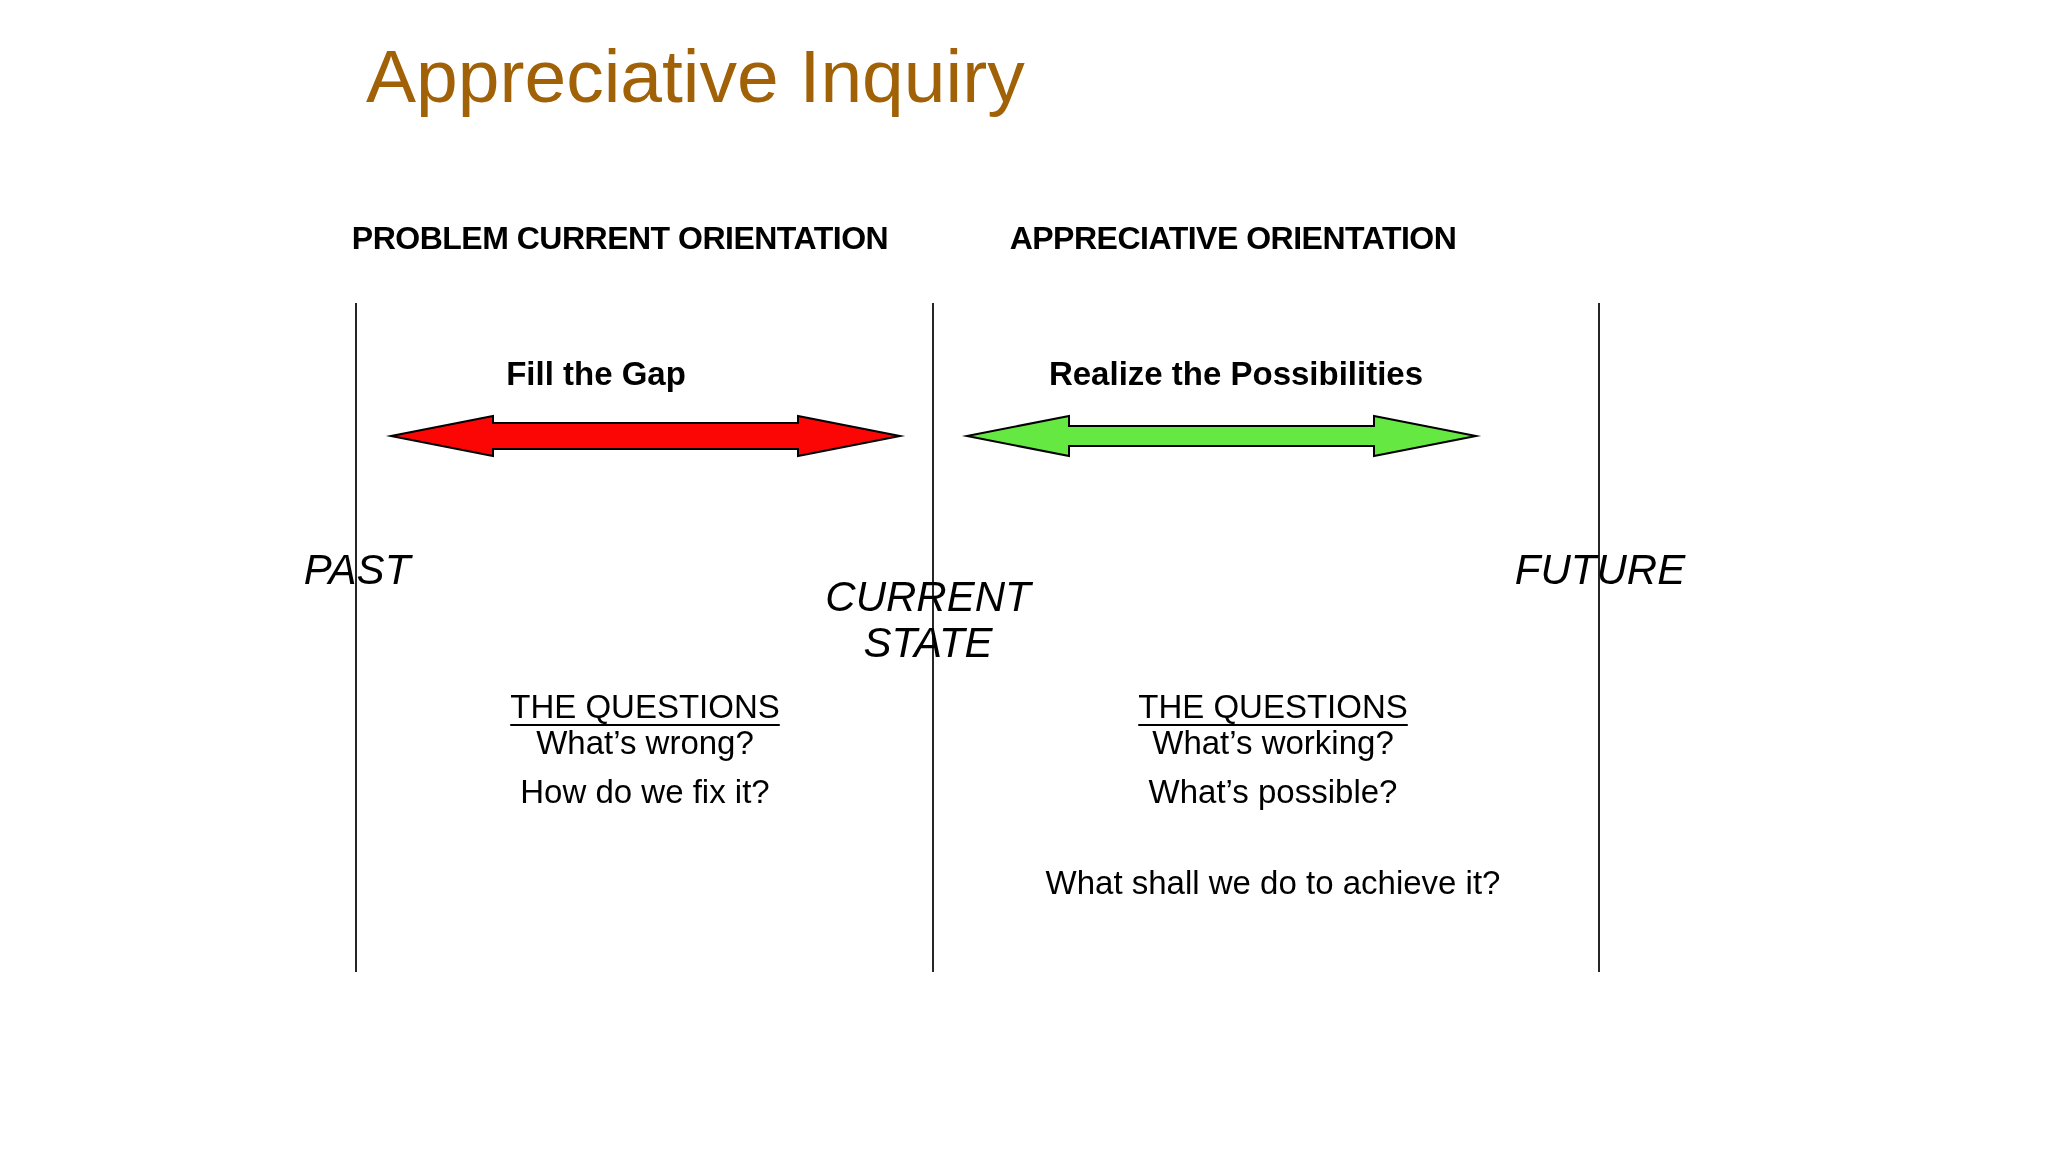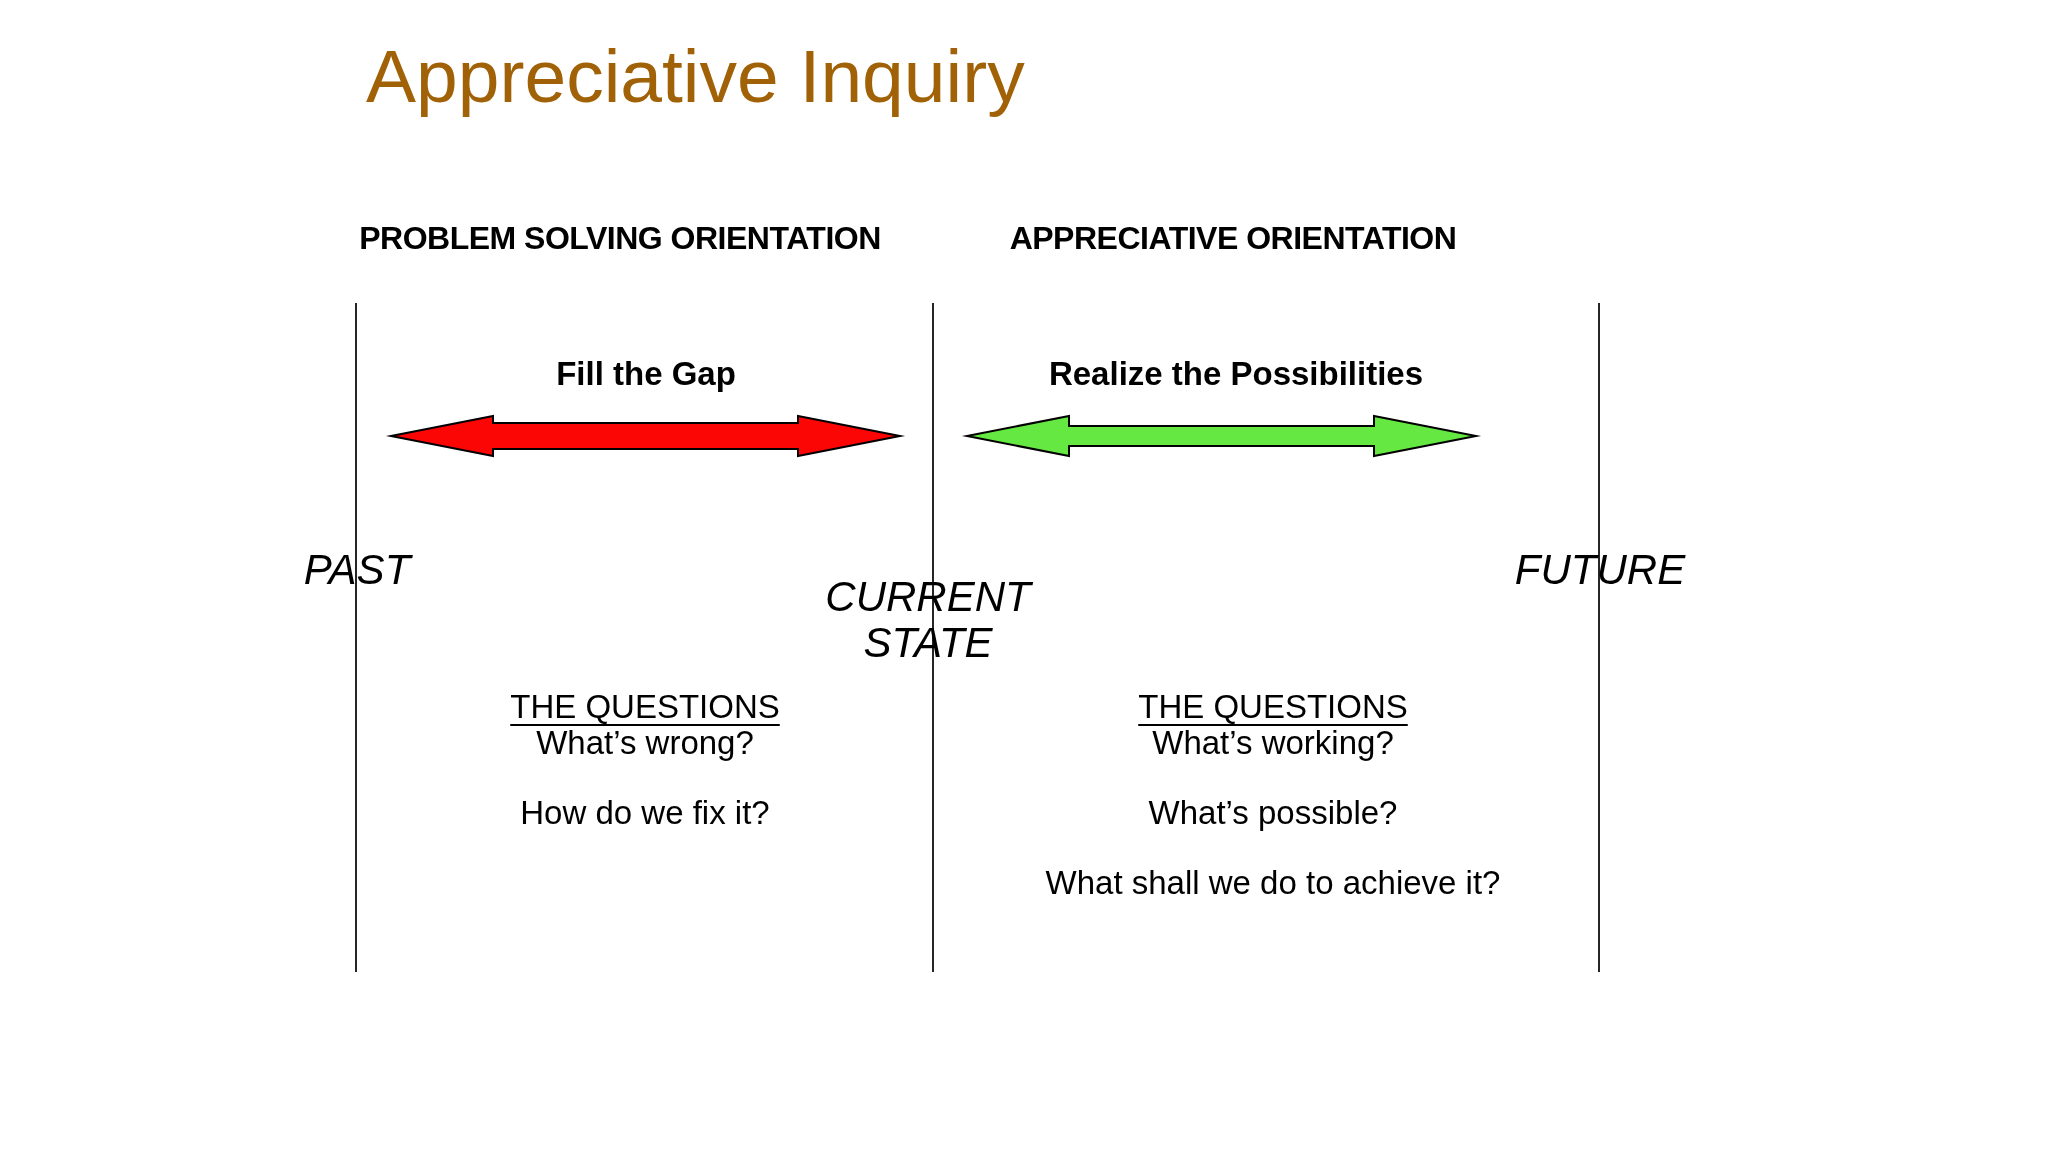--- a/index.html
+++ b/index.html
@@ -45,21 +45,21 @@
   }
   .line-past    { left: 355px; }
   .line-current { left: 932px; }
   .line-future  { left: 1598px; }
 
   .arrow-label {
     top: 355px;
     font-size: 33px;
     font-weight: 700;
   }
-  .label-fill    { left: 646px; }
+  .label-fill    { left: 596px; }
   .label-realize { left: 1236px; }
 
   .arrow-svg { position: absolute; top: 413px; overflow: visible; }
   .arrow-red   { left: 390px; }
   .arrow-green { left: 966px; }
 
   .time-label {
     font-size: 42px;
     font-weight: 400;
     line-height: 46px;
@@ -73,31 +73,31 @@
   .q-heading {
     text-decoration: underline;
     text-decoration-thickness: 2px;
     text-underline-offset: 6px;
     margin-top: 8px;
   }
   .ql { left: 645px; }
   .qr { left: 1273px; }
   .q-row-0 { top: 680px; }
   .q-row-1 { top: 724px; }
-  .q-row-2 { top: 794px; }
+  .q-row-2 { top: 773px; }
   .q-row-3 { top: 864px; }
 </style>
 </head>
 <body>
 
 <div class="slide">
 
   <div class="abs title">Appreciative Inquiry</div>
 
-  <div class="abs centered section-header header-left">PROBLEM SOLVING ORIENTATION</div>
+  <div class="abs centered section-header header-left">PROBLEM CURRENT ORIENTATION</div>
   <div class="abs centered section-header header-right">APPRECIATIVE ORIENTATION</div>
 
   <div class="vline line-past"></div>
   <div class="vline line-current"></div>
   <div class="vline line-future"></div>
 
   <div class="abs centered arrow-label label-fill">Fill the Gap</div>
   <div class="abs centered arrow-label label-realize">Realize the Possibilities</div>
 
   <svg class="arrow-svg arrow-red" width="511" height="46" viewBox="0 0 511 46">

